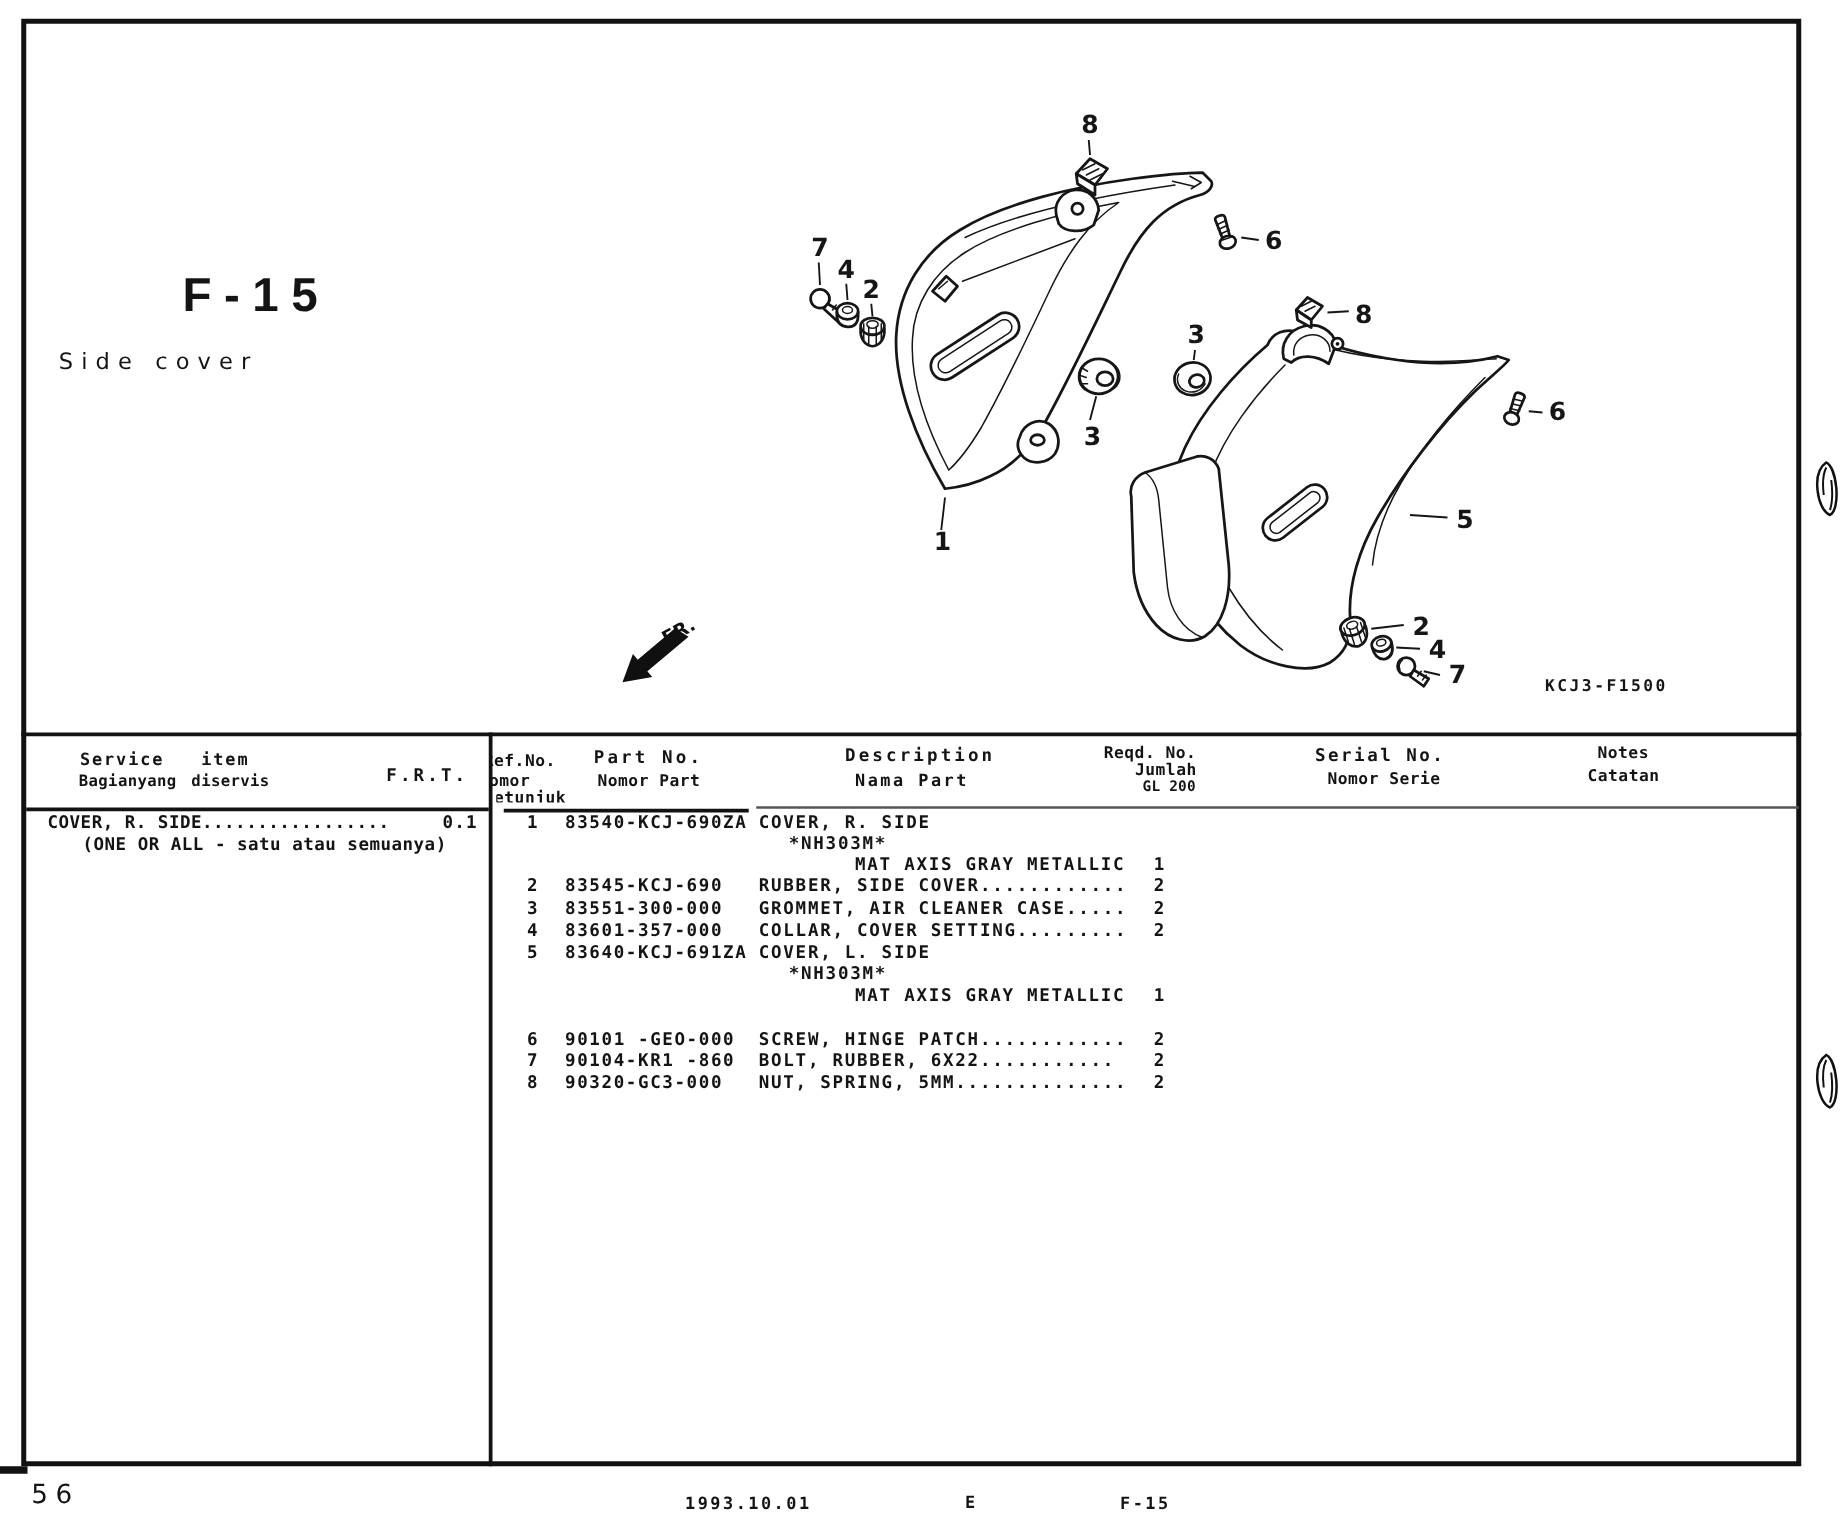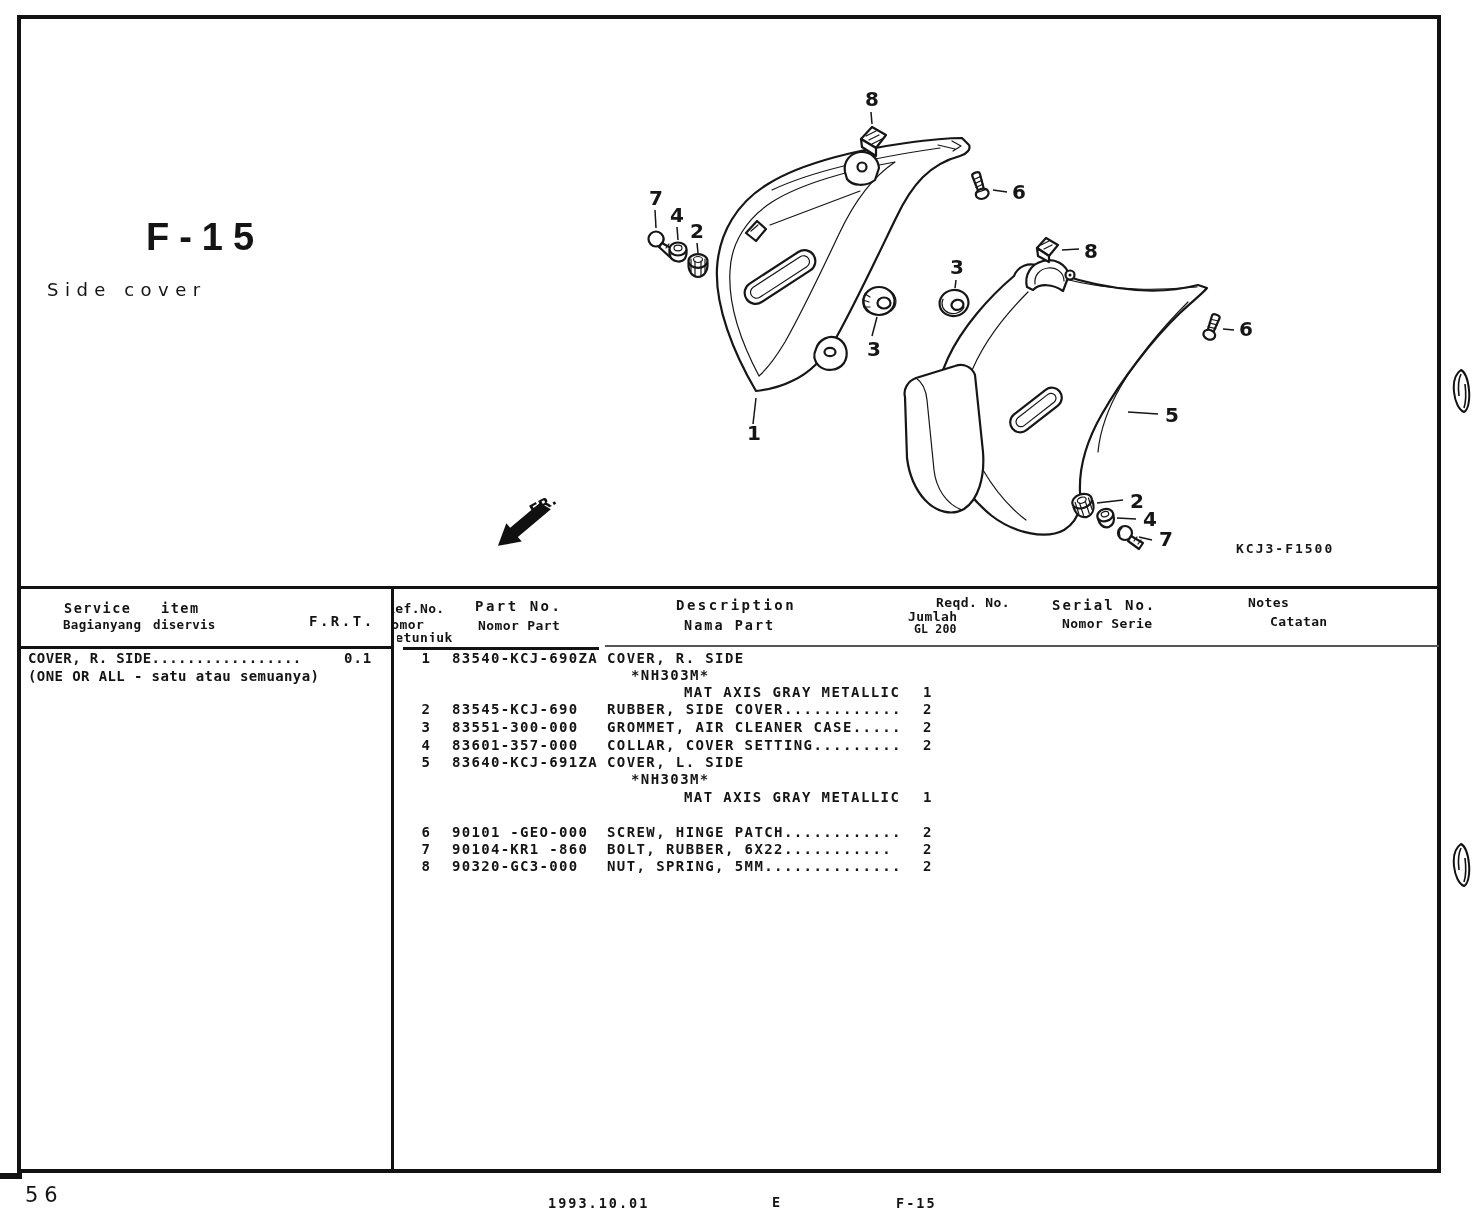--- a/index.html
+++ b/index.html
@@ -13,21 +13,21 @@
   .subtitle{left:47px;top:279px;font-family:"DejaVu Sans",sans-serif;font-weight:400;
             font-size:18px;letter-spacing:6.5px;}
   .mono{font-family:"DejaVu Sans Mono",monospace;font-weight:bold;white-space:pre;}
   .h1{font-size:14px;letter-spacing:2.5px;}
   .h1b{font-size:13.5px;letter-spacing:1.5px;word-spacing:20px;}
   .h2{font-size:12.5px;letter-spacing:0.3px;word-spacing:4px;text-align:center;}
   .h3{font-size:13px;letter-spacing:0.4px;}
   .h4{font-size:11.5px;letter-spacing:0.2px;}
   .cliph{overflow:hidden;height:15px;}
   .cliph span{display:inline-block;}
-  .srow{left:28px;width:370px;height:18px;}
+  .srow{left:38px;width:370px;height:18px;}
   .s-item{position:absolute;left:0;top:0;font:bold 14px "DejaVu Sans Mono",monospace;
           letter-spacing:0.4px;white-space:pre;}
   .s-frt{position:absolute;left:316px;top:0;font:bold 14px "DejaVu Sans Mono",monospace;
          letter-spacing:1px;white-space:pre;}
   .prow{left:395px;width:1045px;height:18px;}
   .prow span{position:absolute;top:0;font:bold 14px "DejaVu Sans Mono",monospace;white-space:pre;}
   .c-ref{left:0;width:36px;text-align:right;letter-spacing:1px;}
   .c-part{left:57px;letter-spacing:1.3px;}
   .c-desc{left:212px;letter-spacing:1.4px;}
   .c-desc.ind1{left:224px;margin-left:12px;}
@@ -245,33 +245,33 @@
   <div class="abs cliph" style="left:393px;top:614px;width:50px;">
     <span class="mono h3" style="margin-left:-10px;">Nomor</span>
   </div>
   <div class="abs cliph" style="left:397px;top:627px;width:60px;">
     <span class="mono h3" style="margin-left:-10px;">Petunjuk</span>
   </div>
   <div class="abs mono h1" style="left:475px;top:598px;">Part No.</div>
   <div class="abs mono h3" style="left:478px;top:618px;">Nomor Part</div>
   <div class="abs mono h1" style="left:676px;top:597px;">Description</div>
   <div class="abs mono h1" style="left:684px;top:617px;letter-spacing:2px;font-size:13.5px;">Nama Part</div>
-  <div class="abs mono h3" style="left:936px;top:595px;">Reqd. No.</div>
+  <div class="abs mono h3" style="left:883px;top:595px;">Reqd. No.</div>
   <div class="abs mono h3" style="left:908px;top:609px;">Jumlah</div>
   <div class="abs mono h4" style="left:914px;top:622px;">GL 200</div>
   <div class="abs mono h1" style="left:1052px;top:597px;letter-spacing:2px;">Serial No.</div>
   <div class="abs mono h3" style="left:1062px;top:616px;">Nomor Serie</div>
-  <div class="abs mono h3" style="left:1248px;top:595px;">Notes</div>
+  <div class="abs mono h3" style="left:1278px;top:595px;">Notes</div>
   <div class="abs mono h3" style="left:1270px;top:614px;">Catatan</div>
 
   <div class="abs srow" style="top:650px;">
     <span class="s-item">COVER, R. SIDE.................</span>
     <span class="s-frt">0.1</span>
   </div>
-  <div class="abs srow" style="top:668px;">
+  <div class="abs srow" style="top:668px;margin-left:28px;">
     <span class="s-item">(ONE OR ALL - satu atau semuanya)</span>
   </div>
 
   <div class="abs prow" style="top:650px;">
     <span class="c-ref">1</span>
     <span class="c-part">83540-KCJ-690ZA</span>
     <span class="c-desc">COVER, R. SIDE</span>
     <span class="c-qty"></span>
   </div>
   <div class="abs prow" style="top:667px;">

